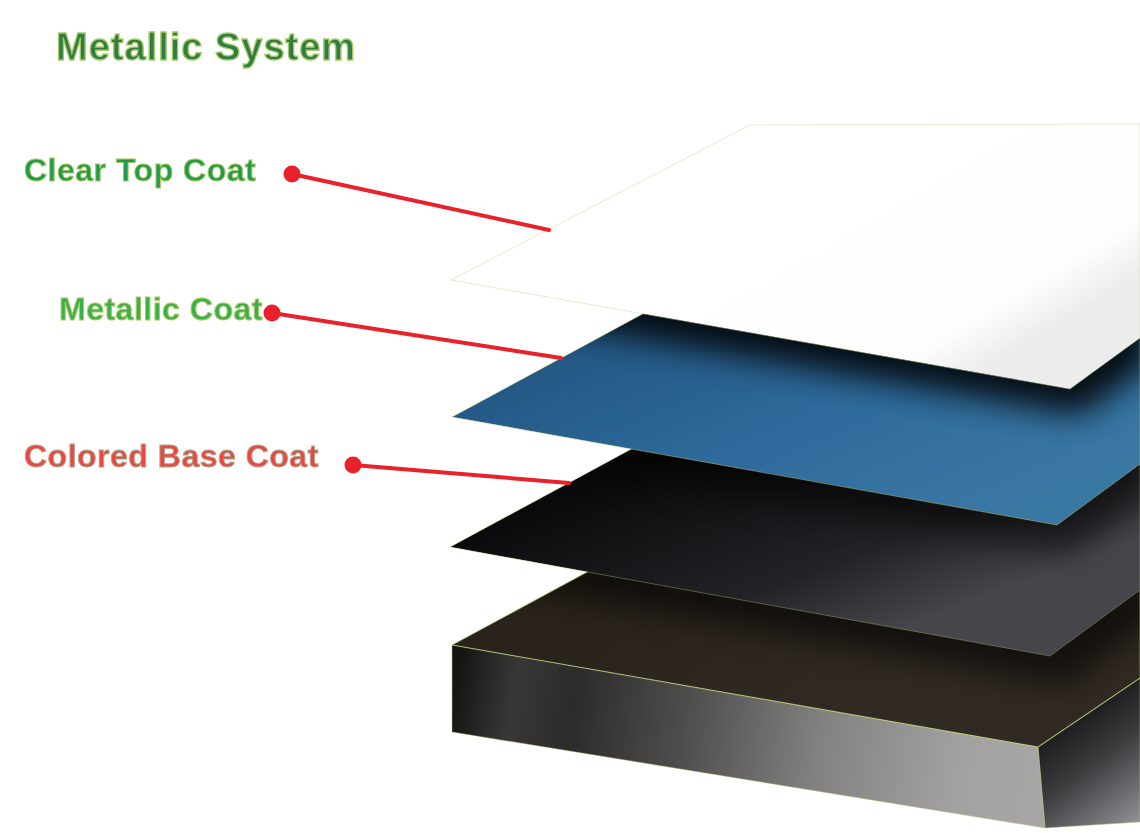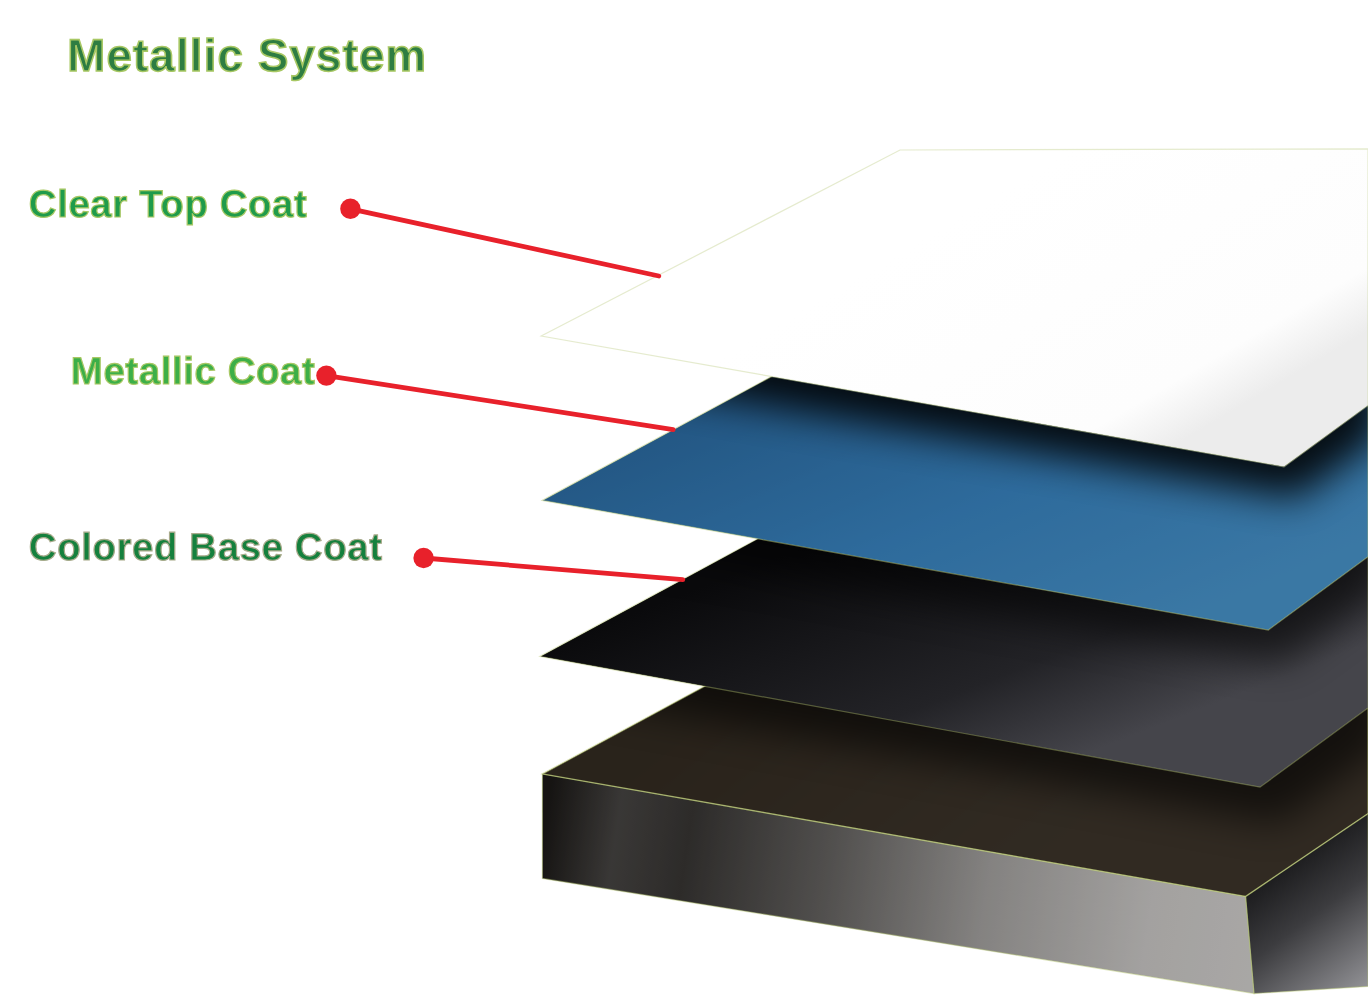--- a/index.html
+++ b/index.html
@@ -12,21 +12,21 @@
     font-size:38px;font-weight:bold;letter-spacing:1px;line-height:1;
     color:#2e7d42;text-align:right;-webkit-text-stroke:1.3px #a8c864;
   }
   .callout-label{
     position:absolute;margin:0;line-height:1;
     font-size:32px;font-weight:bold;letter-spacing:0.5px;
     -webkit-text-stroke:1px #a8c864;
   }
   .label-clear{left:24px;top:154px;color:#1f9b4b;}
   .label-metallic{left:25px;top:293px;color:#3caf48;margin-left:34px;}
-  .label-base{left:24px;top:440px;color:#15803d;-webkit-text-stroke:1px #a9ab8c;}
+  .label-base{left:24px;top:440px;color:#ef4444;-webkit-text-stroke:1px #a9ab8c;}
 </style>
 </head>
 <body>
 
 <div class="stage">
 
 <svg class="diagram" width="1140" height="833" viewBox="0 0 1140 833" xmlns="http://www.w3.org/2000/svg">
   <defs>
 
     <polygon id="pWhite" points="451,280 750,125 1140,124 1140,338 1070,389"></polygon>

